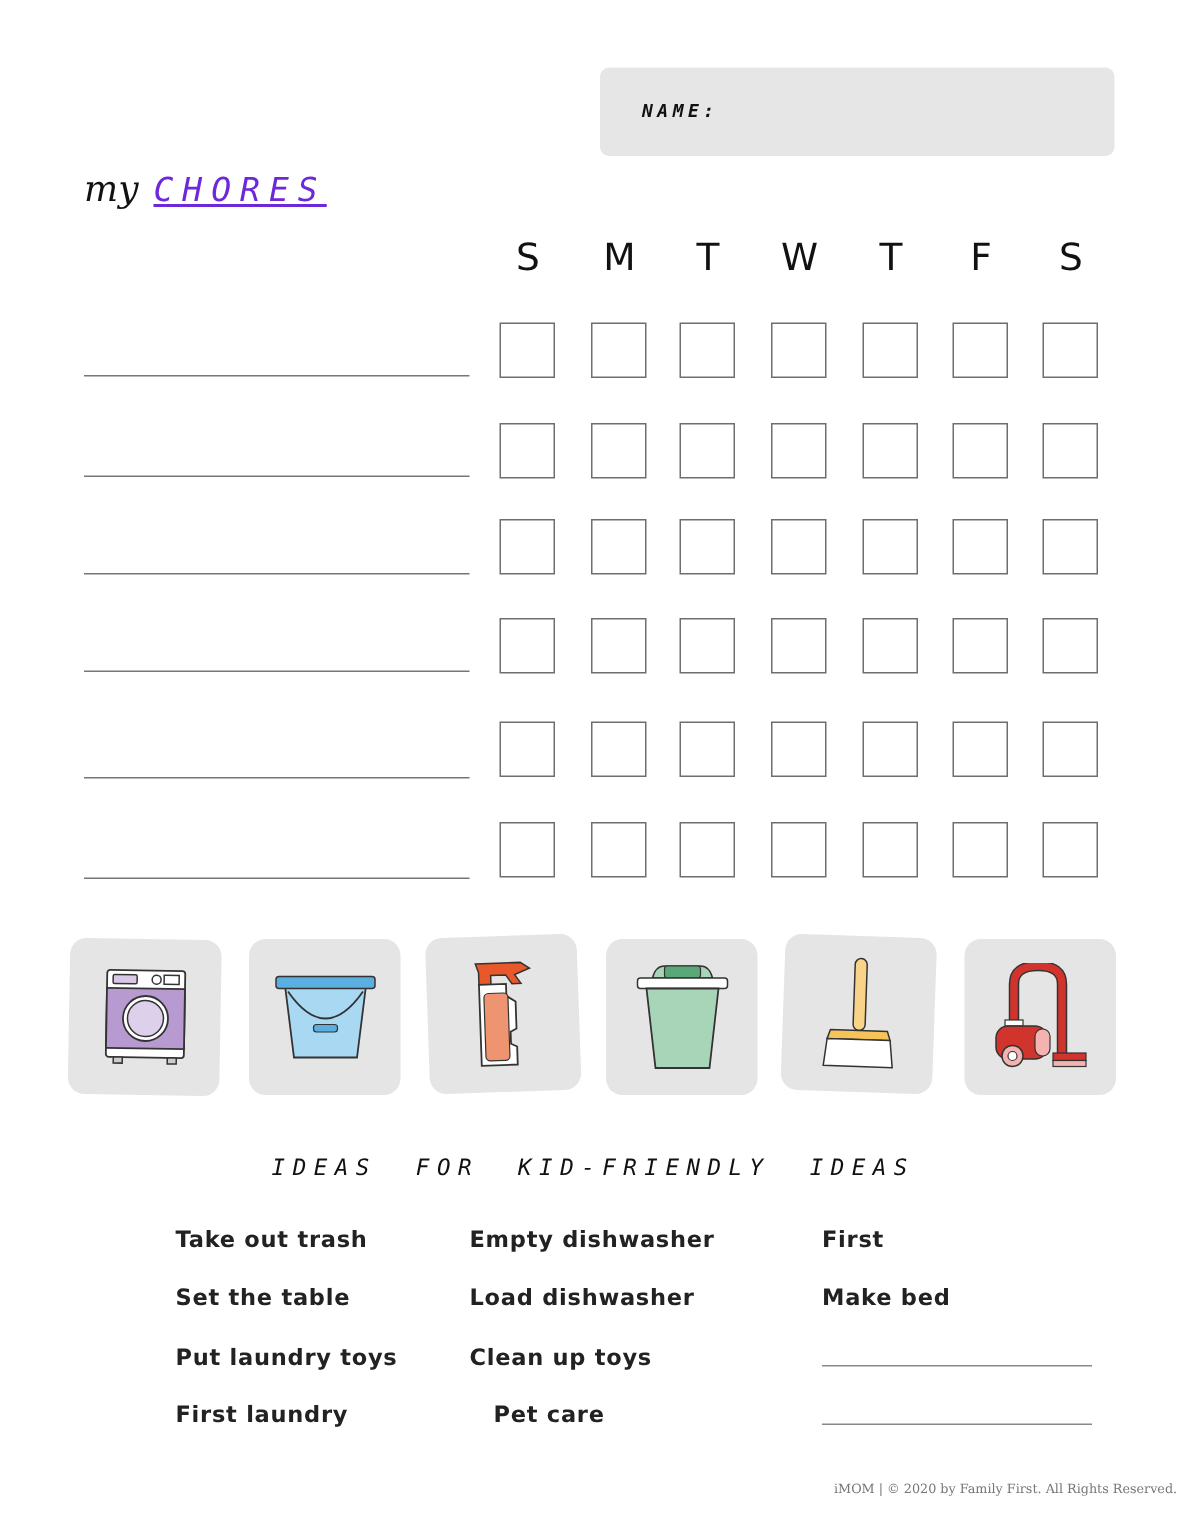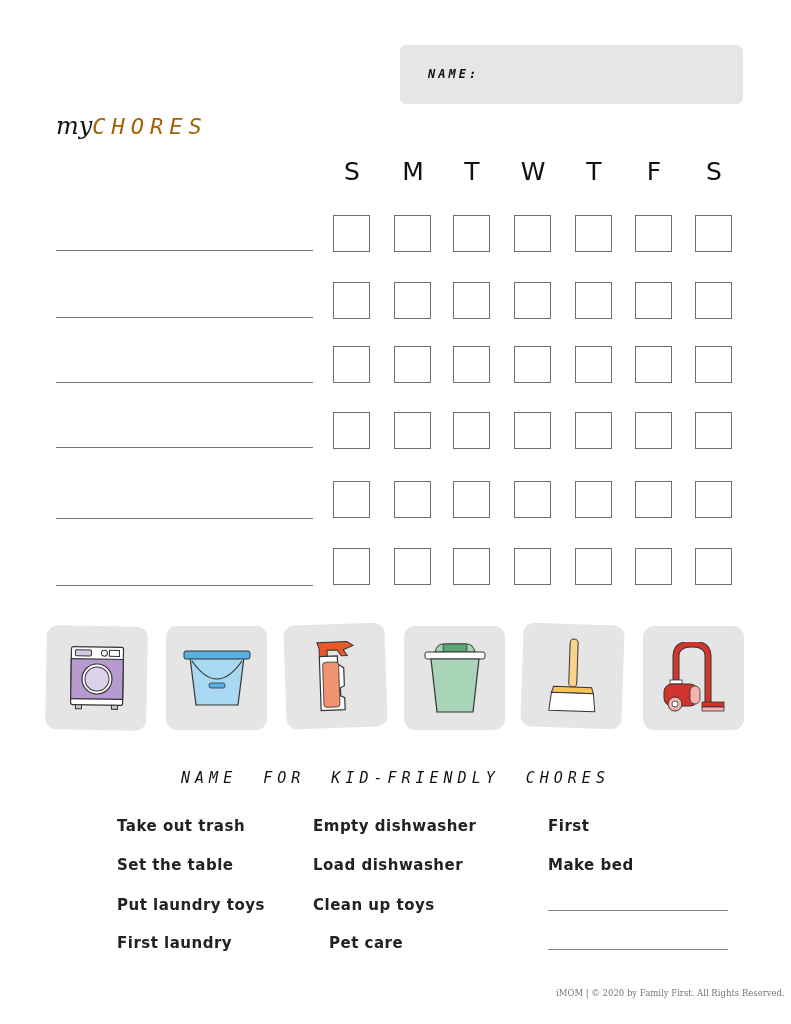--- a/index.html
+++ b/index.html
@@ -1,22 +1,22 @@
 <!DOCTYPE html>
 <html><head>
 <meta charset="utf-8">
 <style>
   html, body { margin:0; padding:0; background:#ffffff; }
   body { width:791px; height:1024px; position:relative; overflow:hidden; font-family:"DejaVu Sans", sans-serif; color:#1a1a1a; }
   .abs { position:absolute; }
   .name-box { left:400px; top:45px; width:343px; height:59px; background:#e6e6e6; border-radius:6px; }
   .name-label { left:28px; top:22px; font-family:"DejaVu Sans Mono", monospace; font-style:italic; font-size:12px; letter-spacing:3px; font-weight:bold; color:#111; }
   .title { left:56px; top:112px; display:flex; align-items:baseline; }
-  .title-my { font-family:"DejaVu Serif", serif; font-style:italic; font-size:24px; color:#111; margin-right:0; }
-  .title-chores { font-family:"DejaVu Sans Mono", monospace; font-style:italic; font-size:22px; letter-spacing:6px; color:#a16207; }
+  .title-my { font-family:"DejaVu Serif", serif; font-style:italic; font-size:24px; color:#111; margin-right:10px; }
+  .title-chores { font-family:"DejaVu Sans Mono", monospace; font-style:italic; font-size:22px; letter-spacing:6px; color:#6d28d9;text-decoration:underline; }
   .day { width:38px; text-align:center; top:157px; font-family:"DejaVu Sans", sans-serif; font-size:25px; color:#111; }
   .box { width:37px; height:37px; border:1.5px solid #6e6e6e; box-sizing:border-box; background:#fff; }
   .line { left:56px; width:257px; height:0; border-top:1.5px solid #777; }
   .tile { width:101px; height:104px; background:#e5e5e5; border-radius:11px; display:flex; align-items:center; justify-content:center; }
   .ideas-title { left:0; width:791px; text-align:center; top:769px; font-family:"DejaVu Sans Mono", monospace; font-style:italic; font-size:15px; letter-spacing:5px; color:#111; word-spacing:12px; }
   .idea { font-family:"DejaVu Sans", sans-serif; font-size:15px; color:#222; letter-spacing:0.5px;font-weight:bold; }
   .idea-line { width:180px; border-top:1.5px solid #888; height:0; }
   .footer { left:556px; top:988px; font-family:"DejaVu Serif", serif; font-size:8.5px; color:#777; }
 </style>
 </head>
@@ -144,21 +144,21 @@
       <rect x="2" y="42" width="34" height="22" rx="8" fill="#d0342c" stroke="#333" stroke-width="1"></rect>
       <rect x="28" y="44" width="10" height="18" rx="5" fill="#f4b3b0" stroke="#333" stroke-width="0.8"></rect>
       <circle cx="13" cy="62" r="7" fill="#f4b3b0" stroke="#333" stroke-width="1"></circle>
       <circle cx="13" cy="62" r="3" fill="#fff" stroke="#333" stroke-width="0.8"></circle>
       <rect x="40" y="60" width="22" height="5" fill="#d0342c" stroke="#333" stroke-width="0.8"></rect>
       <rect x="40" y="65" width="22" height="4" fill="#f4b3b0" stroke="#333" stroke-width="0.8"></rect>
     </svg>
   </div>
 </div>
 
-<div class="abs ideas-title">NAME FOR KID-FRIENDLY CHORES</div>
+<div class="abs ideas-title">IDEAS FOR KID-FRIENDLY IDEAS</div>
 
 <div>
   <span class="abs idea" style="left:117px;top:817px">Take out trash</span>
   <span class="abs idea" style="left:117px;top:856px">Set the table</span>
   <span class="abs idea" style="left:117px;top:896px">Put laundry toys</span>
   <span class="abs idea" style="left:117px;top:934px">First laundry</span>
 
   <span class="abs idea" style="left:313px;top:817px">Empty dishwasher</span>
   <span class="abs idea" style="left:313px;top:856px">Load dishwasher</span>
   <span class="abs idea" style="left:313px;top:896px">Clean up toys</span>

